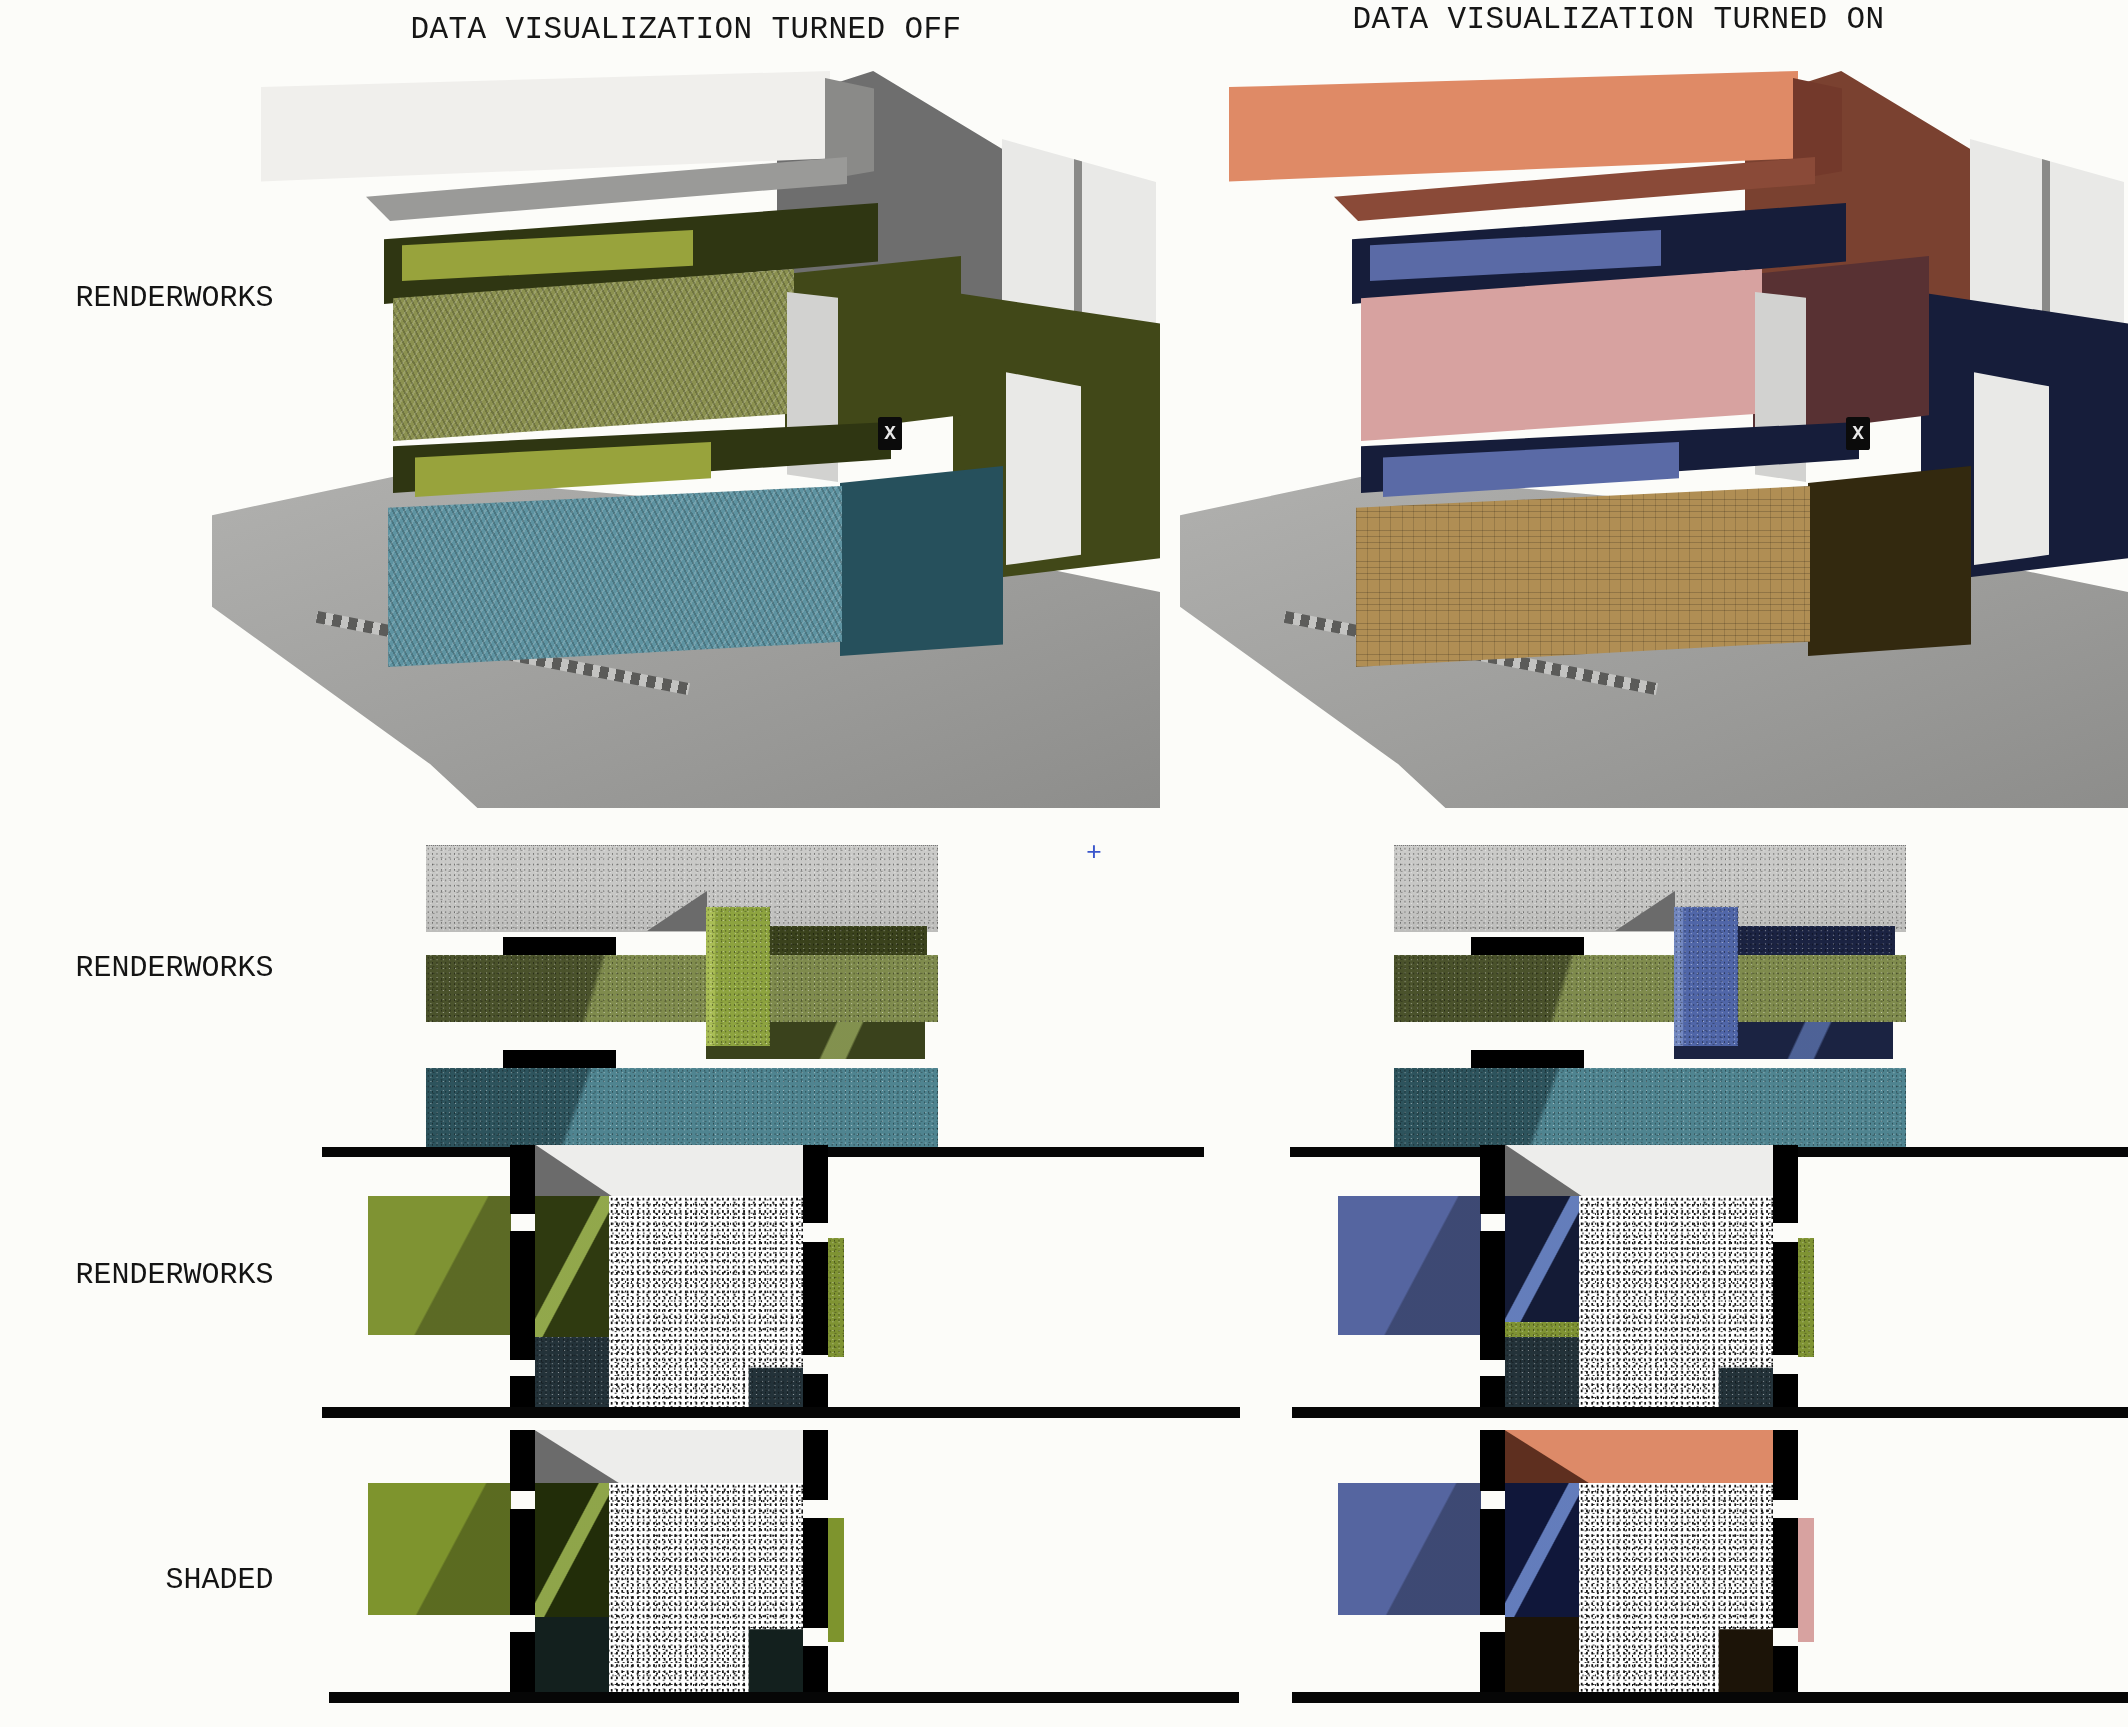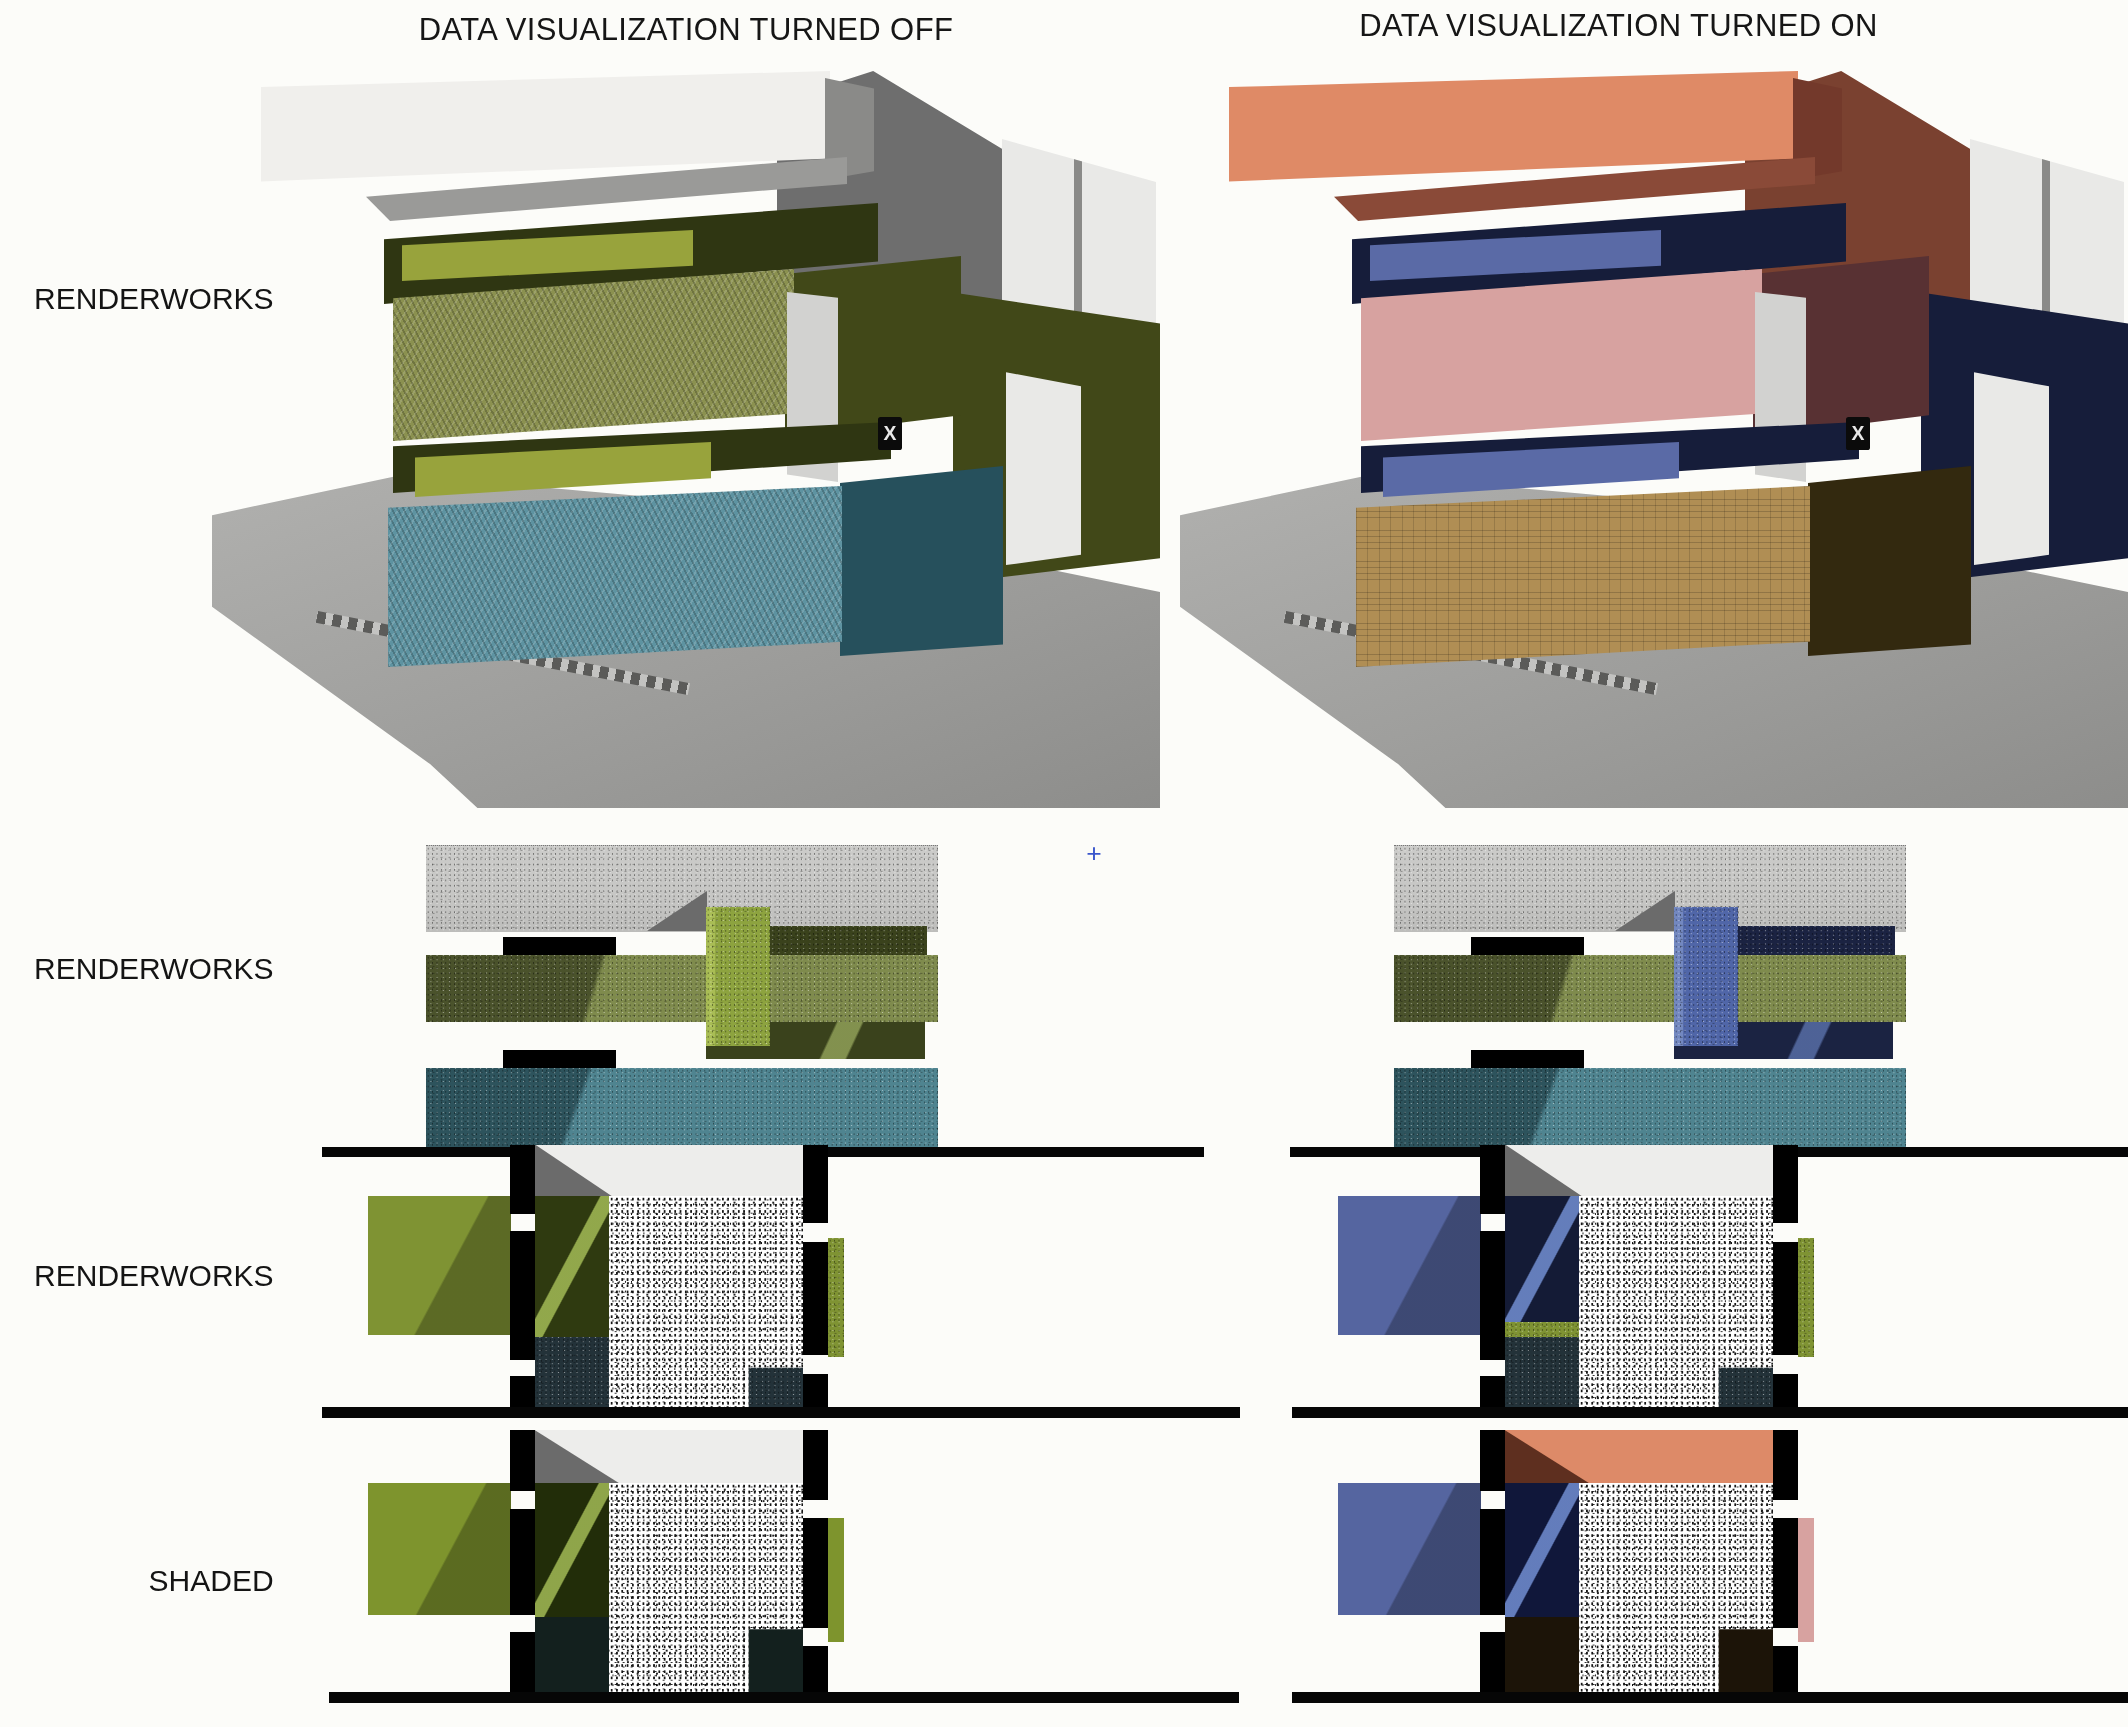--- a/index.html
+++ b/index.html
@@ -1,17 +1,17 @@
 <!DOCTYPE html>
 <html style="--c-shared-background: #fcfcf9; --c-shared-text: #161616; --c-shared-line: #060606; --c-shared-wall: #000000; --c-shared-interior: #ededeb; --c-shared-interior_shadow: #6b6b6b; --c-shared-roof_band: #c6c6c4; --c-shared-stipple_bg: #ffffff; --c-shared-stipple_dot: #151515; --c-shared-panel_light: #e9e9e7; --c-shared-panel_gray: #6e6e6e; --c-shared-panel_midgray: #d2d2d0; --c-shared-ground: #a6a6a4; --c-shared-cursor: #3a56cc; --c-shared-marker_bg: #0b0b0b; --c-shared-marker_fg: #e8e8e8; --c-off-slab: #f0efec; --c-off-slab_side: #8a8a88; --c-off-slab_under: #9a9a98; --c-off-bar_main: #8b9150; --c-off-bar_main_side: #414818; --c-off-band_light: #98a33c; --c-off-band_dark: #2f3612; --c-off-bar_bottom: #5e93a1; --c-off-bar_bottom_side: #26505c; --c-off-tower: #8da33f; --c-off-tower_hi: #a9bd55; --c-off-elev_band: #7f8b4d; --c-off-elev_dark_band: #3a421c; --c-off-elev_teal: #4f8490; --c-off-sect_panel: #7f9333; --c-off-sect_panel_dark: #2f3a10; --c-off-sect_bottom: #233239; --c-off-shaded_panel: #7e942d; --c-off-shaded_panel_dark: #222d09; --c-off-shaded_bottom: #13201e; --c-on-slab: #df8a66; --c-on-slab_side: #73392b; --c-on-slab_under: #8a4a38; --c-on-bar_main: #d7a2a0; --c-on-bar_main_side: #583133; --c-on-band_light: #5a6aa6; --c-on-band_dark: #161d3a; --c-on-bar_bottom: #b08e54; --c-on-bar_bottom_side: #33290f; --c-on-tower: #5066a8; --c-on-tower_hi: #7388c0; --c-on-tower_mass: #7a4130; --c-on-elev_dark_band: #1b2342; --c-on-sect_panel: #5565a0; --c-on-sect_panel_dark: #141b36; --c-on-shaded_panel: #5565a0; --c-on-shaded_panel_dark: #10173a; --c-on-shaded_ceiling: #dd8a68; --c-on-shaded_ceiling_shadow: #5e2f1f; --c-on-shaded_bottom: #1c1408; --c-on-shaded_sliver: #d7a2a0;font-size:14px"><head>
 <meta charset="utf-8">
 <style>
   html,body{margin:0;padding:0;}
   body{font-family:"Liberation Sans","DejaVu Sans",sans-serif;background:#ffffff;}
-  #canvas{position:relative;width:2129px;height:1727px;background:var(--c-shared-background,#fcfcf9);overflow:hidden;}
+  #canvas{position:relative;width:2129px;height:1727px;background:var(--c-shared-background,#fcfcf9);overflow:hidden;font-family:Liberation Mono, monospace;}
   .abs{position:absolute;}
   .title{font-size:31px;letter-spacing:0.4px;color:#161616;text-align:center;font-weight:400;}
   .rowlabel{font-size:30px;color:#141414;text-align:right;font-weight:400;line-height:35px;}
 
   
   .weave::after{content:"";position:absolute;inset:0;pointer-events:none;background-image:
     repeating-linear-gradient(63deg, rgba(0,0,0,.20) 0 1.8px, transparent 1.8px 5.3px),
     repeating-linear-gradient(-58deg, rgba(255,255,255,.15) 0 1.8px, transparent 1.8px 6.2px);}
   .brick::after{content:"";position:absolute;inset:0;pointer-events:none;background-image:
     repeating-linear-gradient(0deg, rgba(0,0,0,.18) 0 0.9px, transparent 0.9px 6.2px),
@@ -77,21 +77,21 @@
     background:linear-gradient(118deg,transparent 55%,rgba(0,0,0,.28) 56% 100%);}
 
   .cursor-plus{color:var(--c-shared-cursor);font-size:26.5px;font-weight:300;line-height:26.5px;}
 </style>
 </head>
 <body>
 
 <div id="canvas">
 
   <div class="abs title" style="left:212px;top:12.4px;width:948px;height:39px;">DATA VISUALIZATION TURNED OFF</div>
-  <div class="abs title" style="left:1151px;top:8px;width:935px;height:39px;">DATA VISUALIZATION TURNED ON</div>
+  <div class="abs title" style="left:1151px;top:2px;width:935px;height:39px;">DATA VISUALIZATION TURNED ON</div>
 
   <div class="abs rowlabel" style="left:17.6px;top:281px;width:256px;">RENDERWORKS</div>
   <div class="abs rowlabel" style="left:17.6px;top:951px;width:256px;">RENDERWORKS</div>
   <div class="abs rowlabel" style="left:17.6px;top:1258px;width:256px;">RENDERWORKS</div>
   <div class="abs rowlabel" style="left:17.6px;top:1563px;width:256px;">SHADED</div>
 
   <div class="abs v3d off" style="left:212px;top:71px;width:948px;height:737px;">
     <div class="abs ground" style="left:0;top:371px;width:948px;height:366px;clip-path:polygon(0 20%,20% 9%,55% 17%,100% 41%,100% 100%,28% 100%,23% 88%,0 45%);"></div>
     <div class="abs curb" style="left:106px;top:540px;width:379px;height:11.5px;transform:rotate(11deg);transform-origin:0 0;"></div>
     <div class="abs" style="left:565px;top:0;width:229px;height:309px;clip-path:polygon(0 10%,42% 0,100% 26%,100% 100%,55% 86%,0 72%);background:var(--towerdark);"></div>

